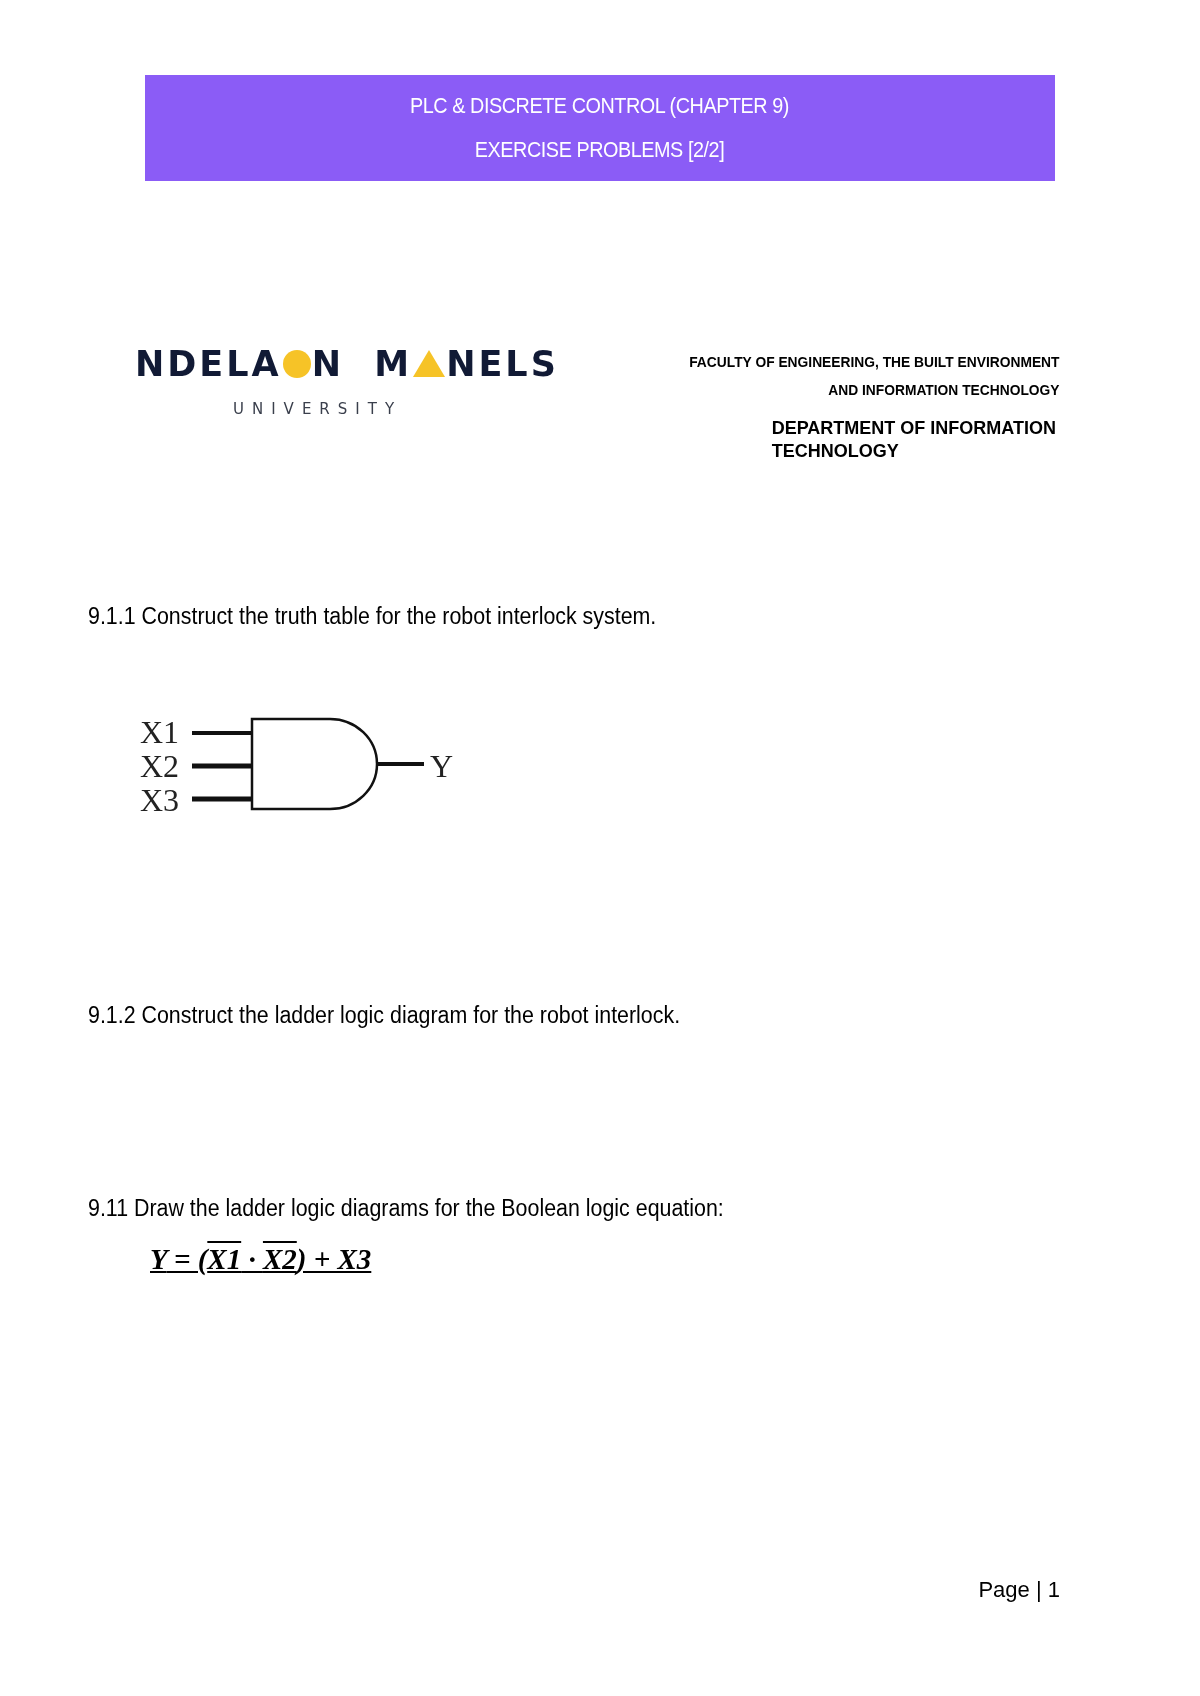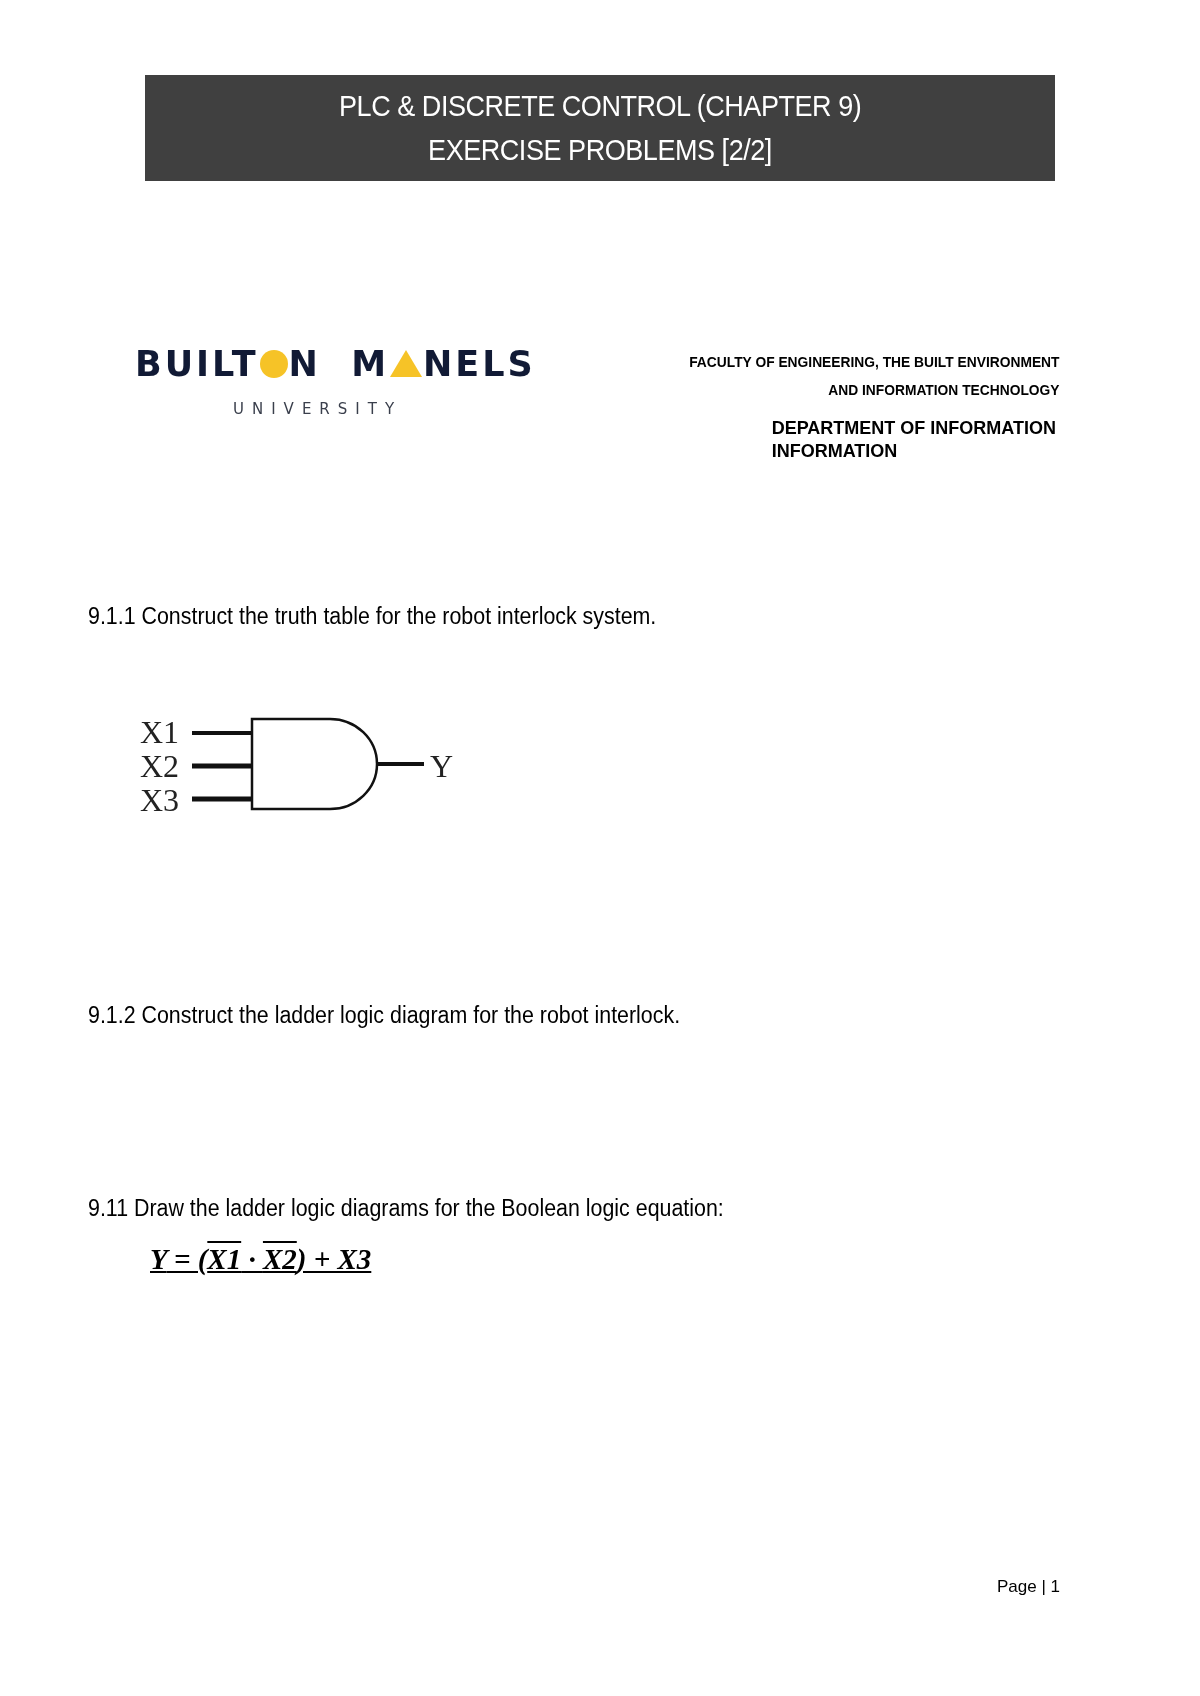--- a/index.html
+++ b/index.html
@@ -1,57 +1,57 @@
 <!DOCTYPE html>
 <html><head>
 <meta charset="utf-8">
 <style>
   html, body { margin:0; padding:0; background:#ffffff; }
   body { width:1200px; height:1696px; position:relative; overflow:hidden; font-family:"Liberation Sans", sans-serif; color:#000; }
-  .banner { position:absolute; left:145px; top:75px; width:910px; height:106px; background:#404040; color:#fff;
+  .banner { position:absolute; left:145px; top:75px; width:910px; height:106px; background:#8b5cf6; color:#fff;
     display:flex; flex-direction:column; align-items:center; justify-content:center;
-    font-family:"Liberation Sans Narrow","Liberation Sans", sans-serif; font-size:30px; line-height:44px; letter-spacing:-0.5px; }
+    font-family:"Liberation Sans Narrow","Liberation Sans", sans-serif; font-size:22px; line-height:44px; letter-spacing:-0.5px; }
   .banner span { display:block; transform:scaleX(0.9); }
   .logo { position:absolute; left:135px; top:344px; width:400px; height:90px; }
   .logo-main { font-family:"DejaVu Sans", sans-serif; font-weight:bold; font-size:35px; color:#111a35; letter-spacing:3px; position:absolute; left:0; top:0; white-space:nowrap; }
   .logo-sub { font-family:"DejaVu Sans", sans-serif; font-size:15px; color:#3a3f4c; letter-spacing:8px; position:absolute; left:98px; top:56px; }
   .dot { display:inline-block; width:28px; height:28px; border-radius:50%; background:#f6c327; vertical-align:-2px; margin:0 1px; }
   .tri { display:inline-block; width:0; height:0; border-left:16px solid transparent; border-right:16px solid transparent; border-bottom:27px solid #f6c327; vertical-align:-1px; margin:0 1px; }
   .faculty { position:absolute; right:140px; top:348px; text-align:right; font-family:"Liberation Sans Narrow","Liberation Sans", sans-serif; font-weight:bold; font-size:15px; line-height:28px; }
   .faculty div { transform-origin:right center; transform:scaleX(0.92); }
   .dept { position:absolute; right:144px; top:417px; font-weight:bold; font-size:18px; line-height:23px; }
   .q { position:absolute; left:88px; font-family:"Liberation Sans Narrow","Liberation Sans", sans-serif; font-size:23px; transform-origin:left center; transform:scaleX(0.93); white-space:nowrap; }
   .gate { position:absolute; left:130px; top:705px; width:330px; height:120px; }
   .eq { position:absolute; left:150px; top:1243px; font-family:"Liberation Serif", serif; font-weight:bold; font-style:italic; font-size:29px; white-space:nowrap;text-decoration:underline; }
   .ov { text-decoration:overline; }
-  .footer { position:absolute; right:140px; top:1577px; font-size:17px; }
+  .footer { position:absolute; right:140px; top:1577px; font-size:22px; }
 </style>
 </head>
 <body>
 
 <div class="banner">
   <span>PLC &amp; DISCRETE CONTROL (CHAPTER 9)</span>
   <span>EXERCISE PROBLEMS [2/2]</span>
 </div>
 
 <div class="logo">
   <div class="logo-main">
-    <span>BUILT</span><span class="dot"></span><span>N</span>&nbsp;&nbsp;<span>M</span><span class="tri"></span><span>NELS</span>
+    <span>NDELA</span><span class="dot"></span><span>N</span>&nbsp;&nbsp;<span>M</span><span class="tri"></span><span>NELS</span>
   </div>
   <div class="logo-sub">UNIVERSITY</div>
 </div>
 
 <div class="faculty">
   <div>FACULTY OF ENGINEERING, THE BUILT ENVIRONMENT</div>
   <div>AND INFORMATION TECHNOLOGY</div>
 </div>
 
 <div class="dept">
   <div>DEPARTMENT OF INFORMATION</div>
-  <div>INFORMATION</div>
+  <div>TECHNOLOGY</div>
 </div>
 
 <div class="q" style="top:603px;">9.1.1 Construct the truth table for the robot interlock system.</div>
 
 <svg class="gate" viewBox="0 0 330 120">
   <text x="10" y="38" font-family="Liberation Serif, serif" font-size="32" fill="#222">X1</text>
   <text x="10" y="72" font-family="Liberation Serif, serif" font-size="32" fill="#222">X2</text>
   <text x="10" y="106" font-family="Liberation Serif, serif" font-size="32" fill="#222">X3</text>
   <line x1="62" y1="28" x2="122" y2="28" stroke="#111" stroke-width="4"></line>
   <line x1="62" y1="61" x2="122" y2="61" stroke="#111" stroke-width="5"></line>

